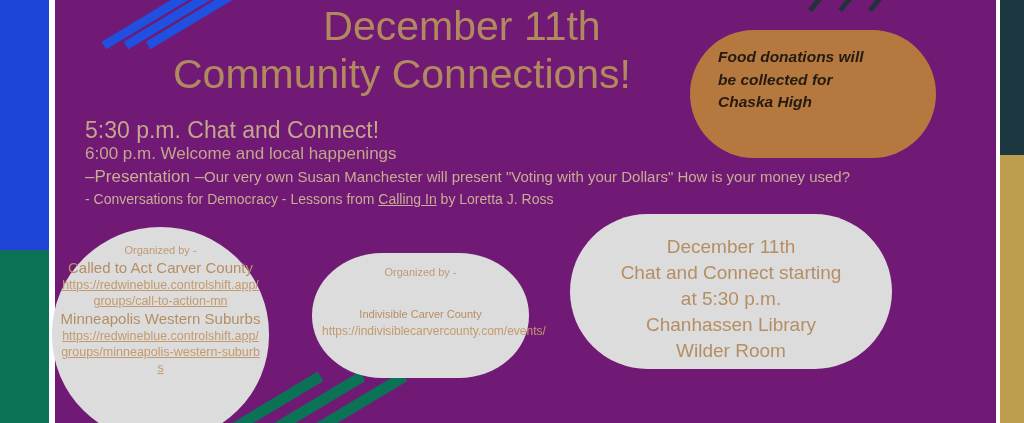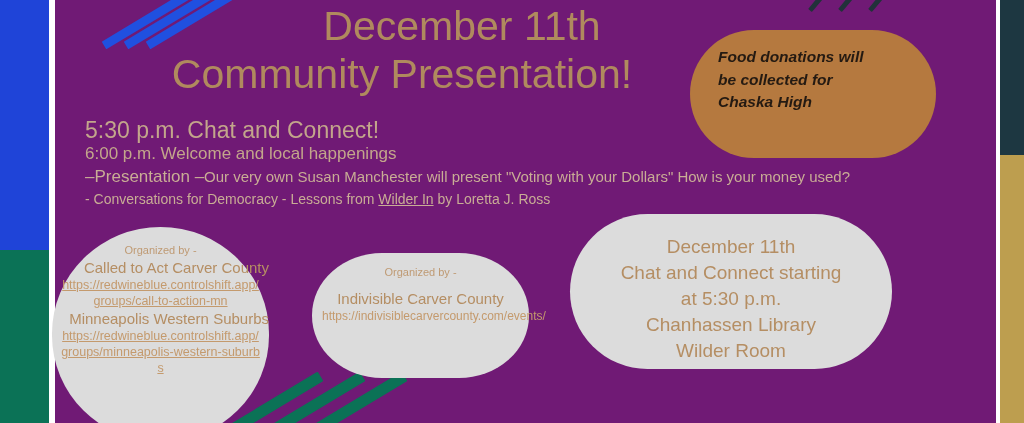--- a/index.html
+++ b/index.html
@@ -144,24 +144,24 @@
     border-radius:70px/62px;
     padding-top:12px;
   }
   .bubble-right{
     left:570px;top:214px;width:322px;height:155px;
     border-radius:78px;
     padding-top:20px;
   }
 
   .org-label{font-size:11px;line-height:15px;color:#bf9a73;}
-  .org-name{font-size:15px;line-height:19px;color:#b58e63;text-align:right;}
+  .org-name{font-size:15px;line-height:19px;color:#b58e63;}
   .org-url{font-size:12.5px;line-height:16px;color:#c49a6d;text-decoration:underline;word-break:break-all;padding:0 8px;}
   .org-url-plain{font-size:12px;line-height:15px;color:#c49a6d;padding:0 10px;}
-  .mid-name{font-size:15px;line-height:20px;color:#b58e63;margin-top:9px;}
+  .mid-name{font-size:11px;line-height:20px;color:#b58e63;margin-top:24px;}
   .right-line{font-size:19px;line-height:26px;color:#b58e63;}
 </style>
 </head>
 <body>
 
 <div class="poster">
 
   <div class="edge-left">
     <div class="seg-top"></div>
     <div class="seg-bot"></div>
@@ -185,28 +185,28 @@
     <div class="bar b3"></div>
   </div>
   <div class="stripes stripes-green">
     <div class="bar b1"></div>
     <div class="bar b2"></div>
     <div class="bar b3"></div>
   </div>
 
   <div class="headline">
     <span class="l1">December 11th</span>
-    <span class="l2">Community Presentation!</span>
+    <span class="l2">Community Connections!</span>
   </div>
 
   <div class="schedule">
     <div class="sched-1">5:30 p.m. Chat and Connect!</div>
     <div class="sched-2">6:00 p.m. Welcome and local happenings</div>
     <div class="sched-3"><span class="lead">–Presentation –</span><span>Our very own Susan Manchester will present "Voting with your Dollars"  How is your money used?</span></div>
-    <div class="sched-4"><span>- Conversations for Democracy - Lessons from </span><span class="u">Wilder In</span><span> by Loretta J. Ross</span></div>
+    <div class="sched-4"><span>- Conversations for Democracy - Lessons from </span><span class="u">Calling In</span><span> by Loretta J. Ross</span></div>
   </div>
 
   <div class="pill-brown">
     <div class="txt">Food donations will</div>
     <div class="txt">be collected for</div>
     <div class="txt">Chaska High</div>
   </div>
 
   <div class="bubble bubble-left">
     <div class="org-label">Organized by -</div>

